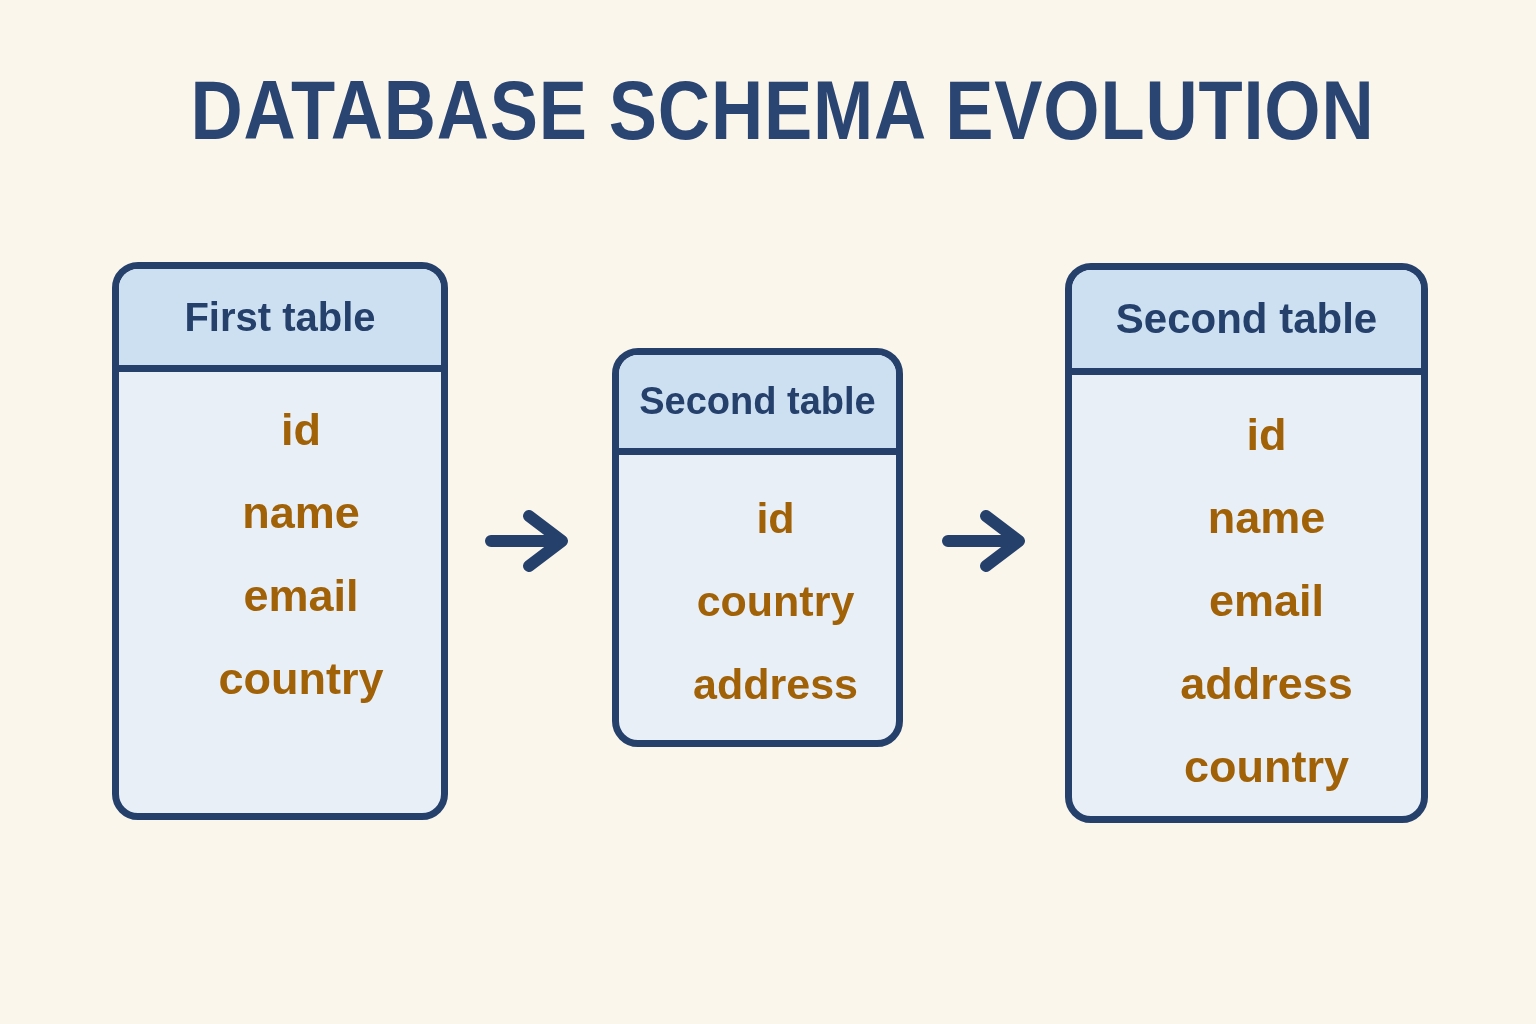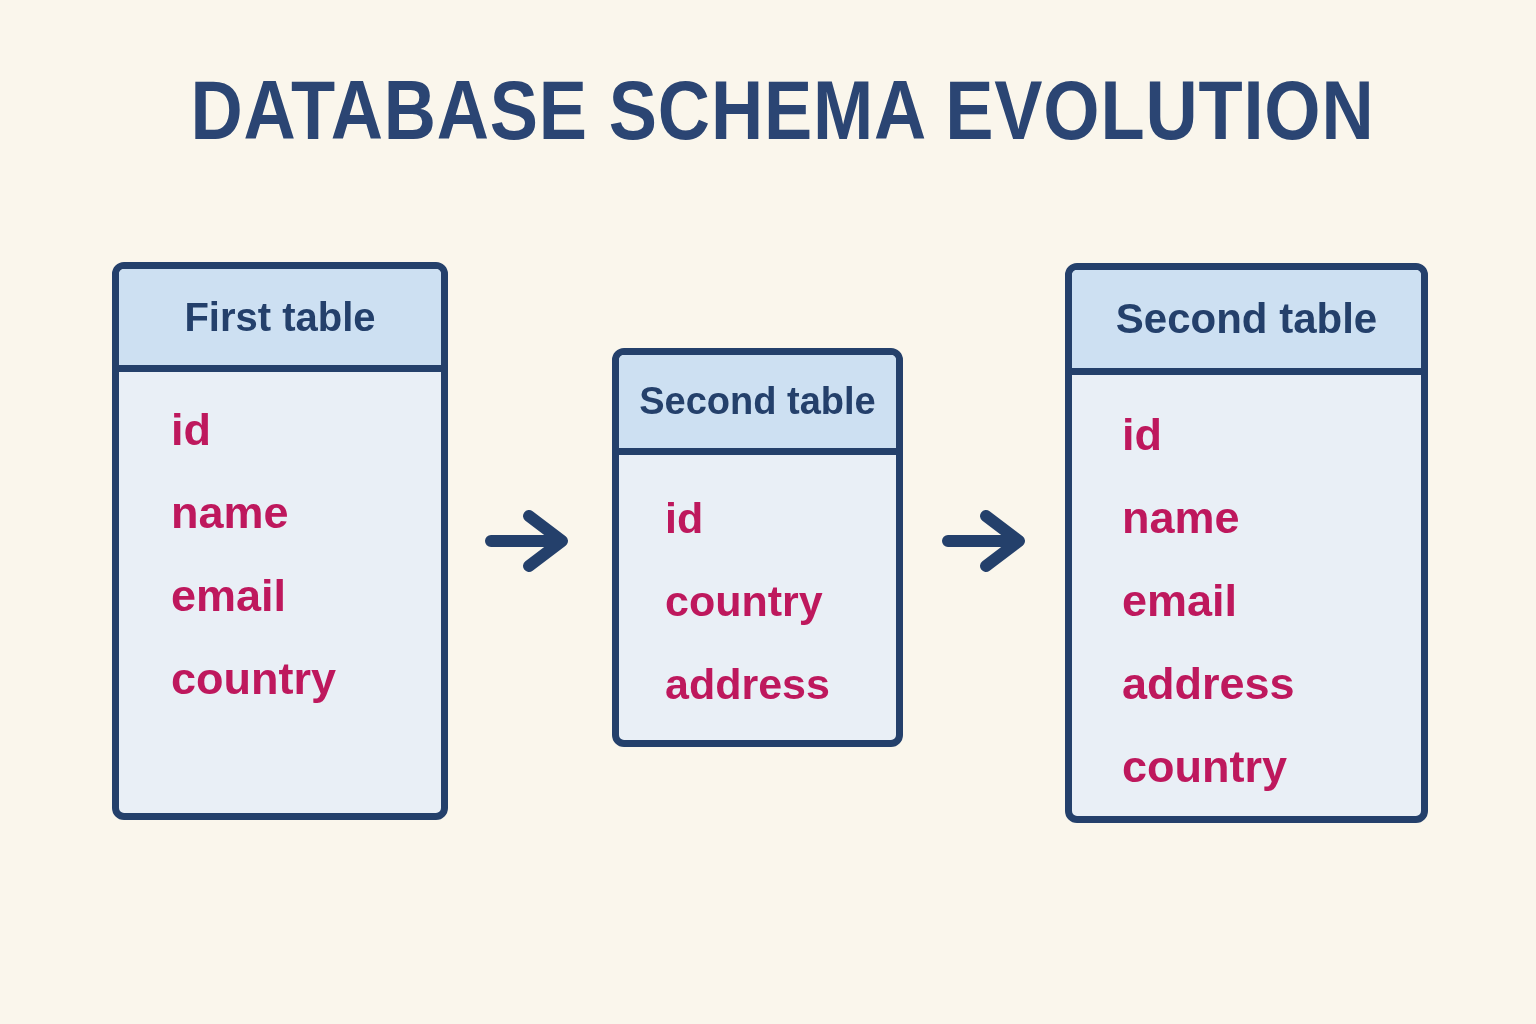--- a/index.html
+++ b/index.html
@@ -34,35 +34,36 @@
     transform-origin: center;
     white-space: nowrap;
   }
 
   
   .table-box {
     position: absolute;
     box-sizing: border-box;
     background: #e9eff6;
     border: 7px solid #24406b;
-    border-radius: 12px;
+    border-radius: 26px;
     overflow: hidden;
   }
   .table-header {
     background: #cde0f2;
     border-bottom: 7px solid #24406b;
     display: flex;
     align-items: center;
     justify-content: center;
     font-weight: 700;
     color: #24406b;
   }
   .table-fields {
-    color: #be185d;
+    color: #a16207;
     font-weight: 700;
+    text-align: center;
   }
   .field { white-space: nowrap; }
 
   .t1 { left: 112px; top: 262px; width: 336px; height: 558px; }
   .t1 .table-header { height: 96px;  font-size: 40px; }
   .t1 .table-fields { padding: 16px 10px 0 52px; font-size: 45px; line-height: 83px; }
 
   .t2 { left: 612px; top: 348px; width: 291px; height: 399px; }
   .t2 .table-header { height: 93px;  font-size: 38px; }
   .t2 .table-fields { padding: 22px 10px 0 46px; font-size: 43px; line-height: 83px; }

